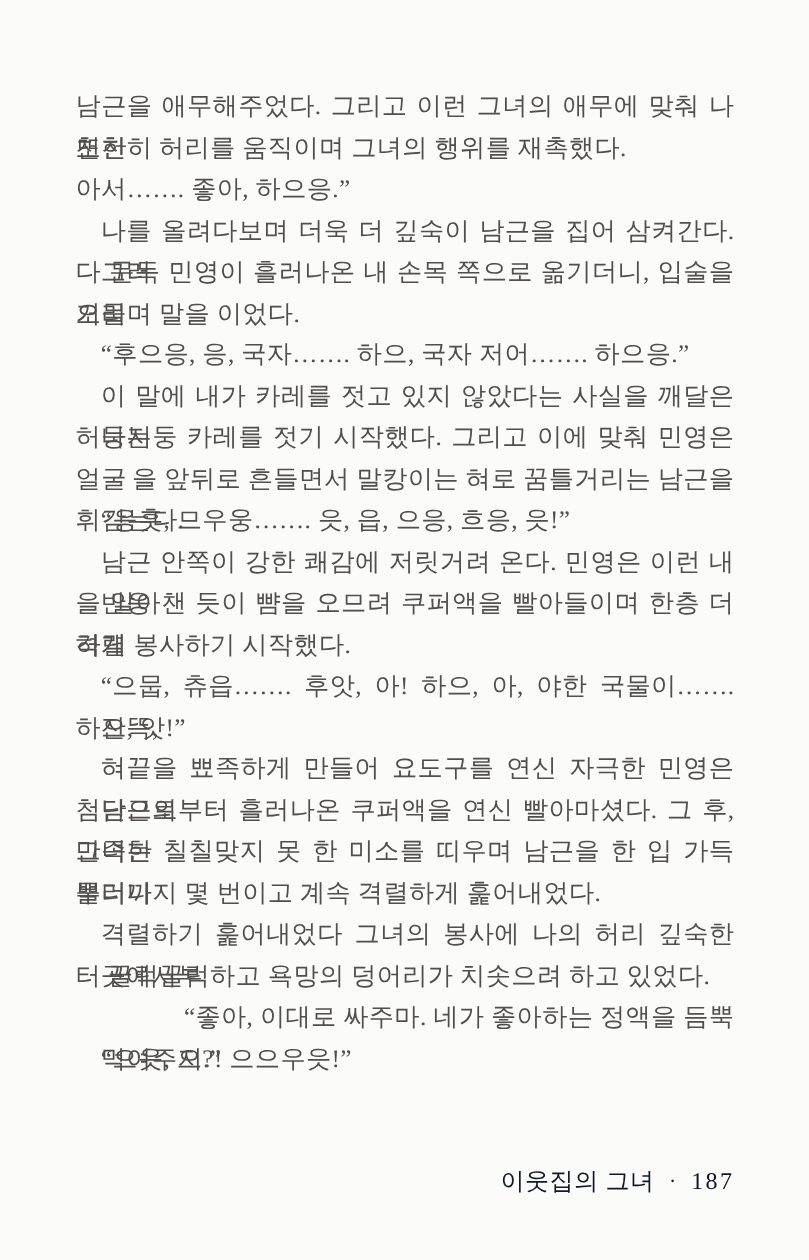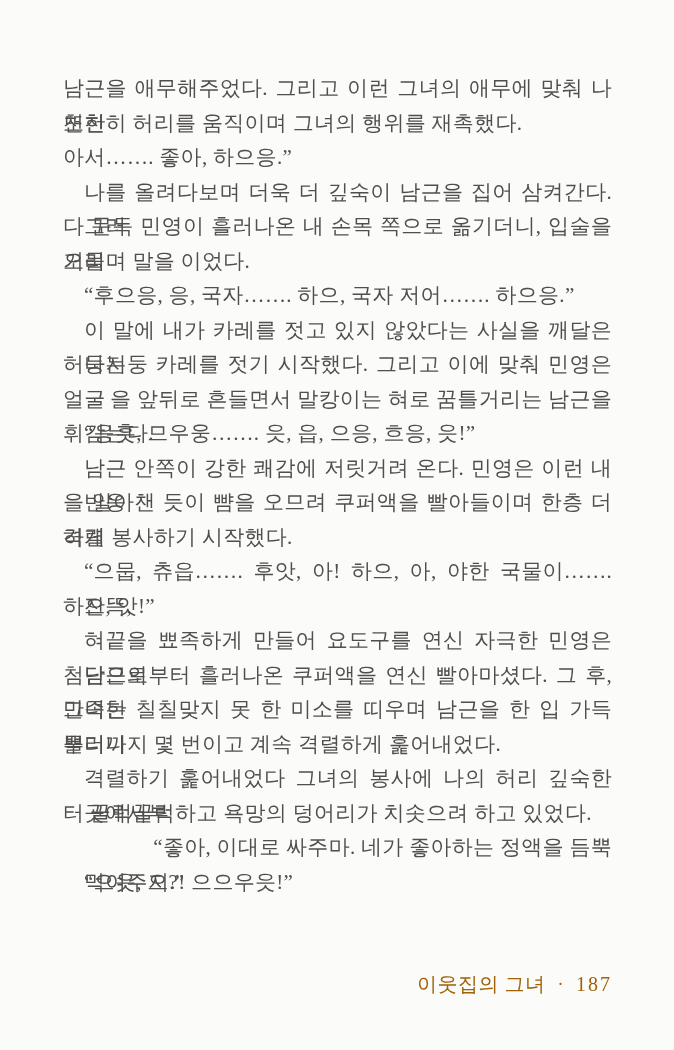--- a/index.html
+++ b/index.html
@@ -41,21 +41,21 @@
   }
   .line.indent {
     padding-left: 21px;
   }
   .footer {
     position: absolute;
     right: 62px;
     top: 971px;
     font-size: 20px;
     letter-spacing: 0.5px;
-    color: #a16207;
+    color: #0f172a;
     white-space: nowrap;
   }
   .footer .dot {
     display: inline-block;
     margin: 0 12px;
     font-size: 18px;
     vertical-align: 1px;
   }
   .footer .pagenum {
     letter-spacing: 2px;

